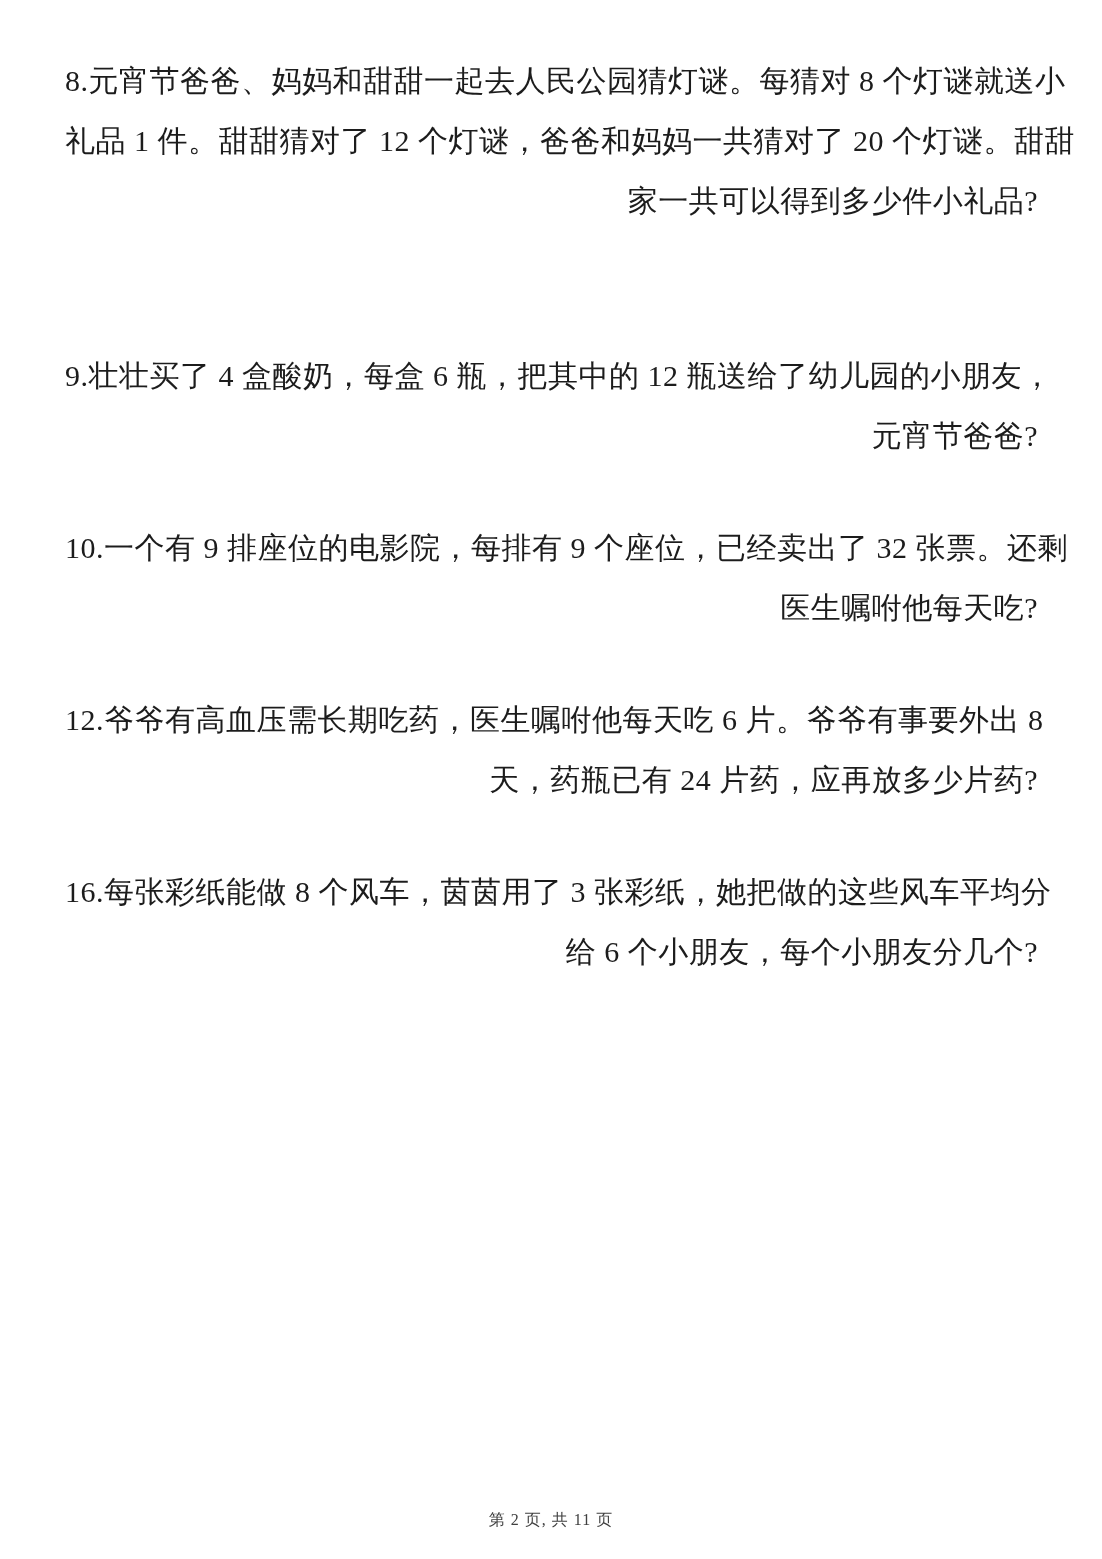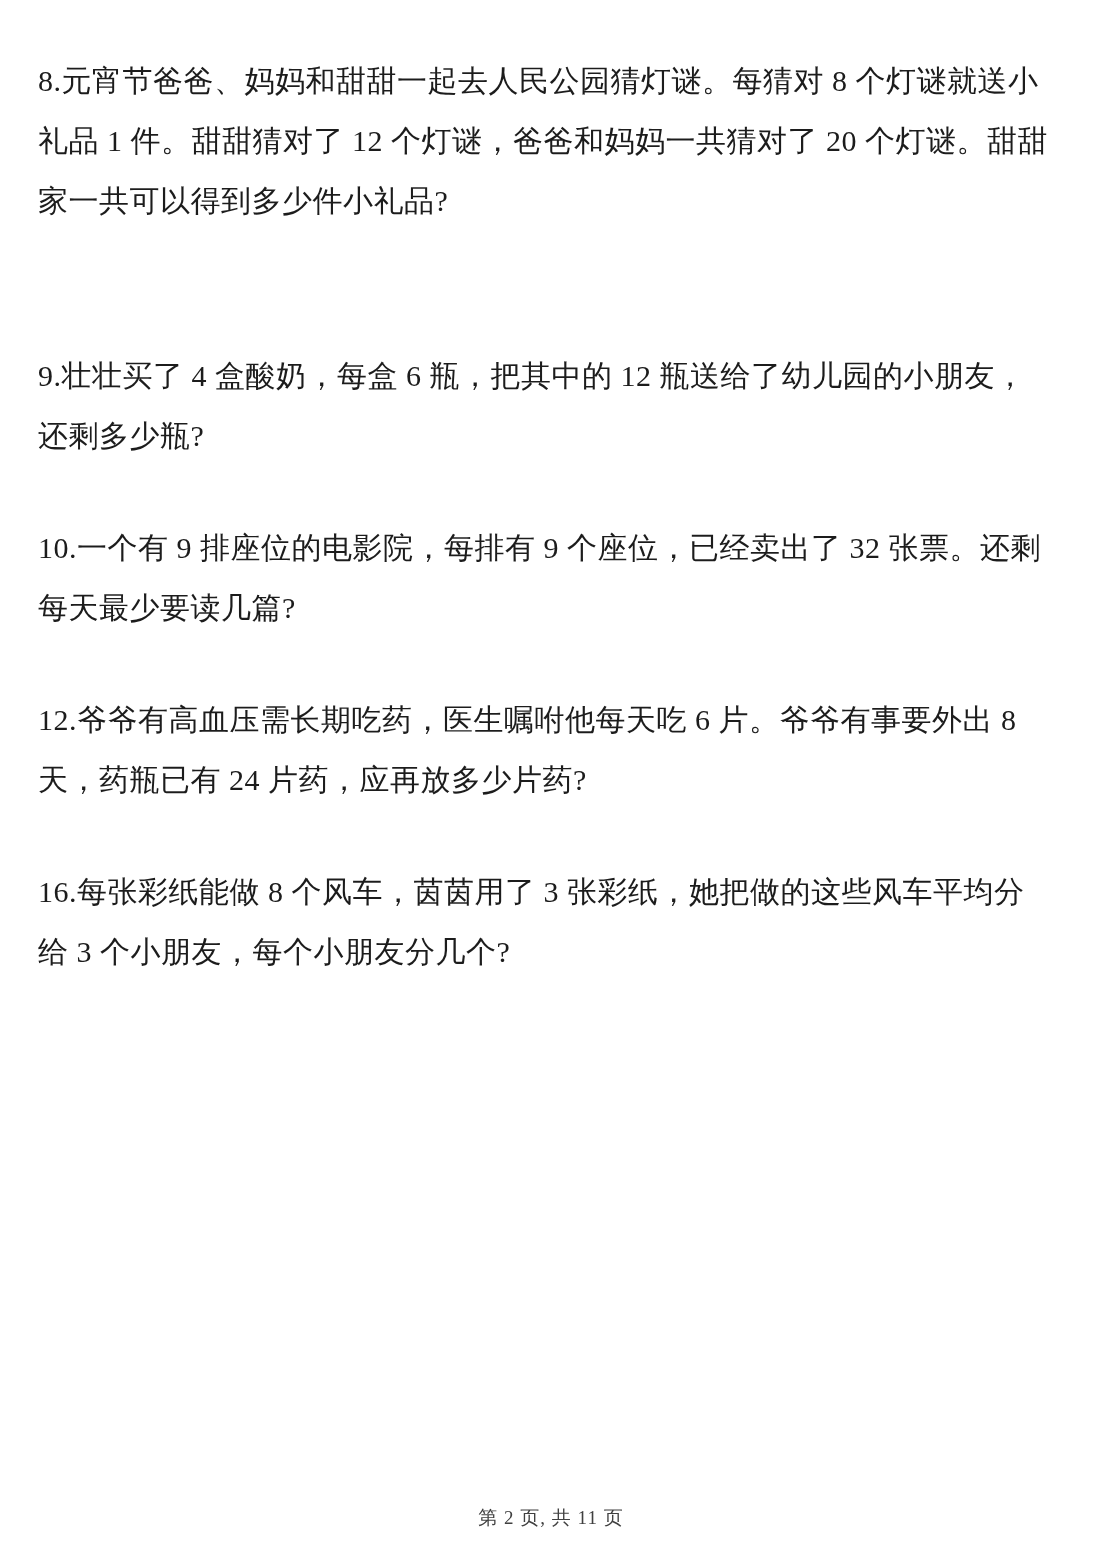--- a/index.html
+++ b/index.html
@@ -10,76 +10,77 @@
   .page {
     position: relative;
     width: 1102px;
     height: 1559px;
     background: #ffffff;
     overflow: hidden;
     font-family: "Liberation Serif", "DejaVu Serif", serif;
     color: #1c1c1c;
   }
   .content {
-    padding: 51px 64px 0 38px;
+    padding: 51px 64px 0 65px;
+    text-align: right;
   }
   .problem {
     margin: 0 0 52px 0;
   }
   .problem.extra-space {
     margin-bottom: 115px;
   }
   .line {
     font-size: 30px;
     line-height: 60px;
     height: 60px;
     white-space: nowrap;
     letter-spacing: 0.5px;
   }
   .footer {
     position: absolute;
     left: 0;
     bottom: 28px;
     width: 100%;
     text-align: center;
-    font-size: 19px;
+    font-size: 16px;
     letter-spacing: 1px;
     color: #404040;
   }
 </style>
 </head>
 <body>
 
 <div class="page">
   <div class="content">
 
     <div class="problem extra-space">
       <div class="line">8.元宵节爸爸、妈妈和甜甜一起去人民公园猜灯谜。每猜对 8 个灯谜就送小</div>
       <div class="line">礼品 1 件。甜甜猜对了 12 个灯谜，爸爸和妈妈一共猜对了 20 个灯谜。甜甜</div>
       <div class="line">家一共可以得到多少件小礼品?</div>
     </div>
 
     <div class="problem">
       <div class="line">9.壮壮买了 4 盒酸奶，每盒 6 瓶，把其中的 12 瓶送给了幼儿园的小朋友，</div>
-      <div class="line">还剩多少瓶?</div>
+      <div class="line">元宵节爸爸?</div>
     </div>
 
     <div class="problem">
       <div class="line">10.一个有 9 排座位的电影院，每排有 9 个座位，已经卖出了 32 张票。还剩</div>
-      <div class="line">每天最少要读几篇?</div>
+      <div class="line">医生嘱咐他每天吃?</div>
     </div>
 
 
     <div class="problem">
       <div class="line">12.爷爷有高血压需长期吃药，医生嘱咐他每天吃 6 片。爷爷有事要外出 8</div>
       <div class="line">天，药瓶已有 24 片药，应再放多少片药?</div>
     </div>
 
     <div class="problem">
       <div class="line">16.每张彩纸能做 8 个风车，茵茵用了 3 张彩纸，她把做的这些风车平均分</div>
-      <div class="line">给 3 个小朋友，每个小朋友分几个?</div>
+      <div class="line">给 6 个小朋友，每个小朋友分几个?</div>
     </div>
 
 
   </div>
 
   <div class="footer">第 2 页, 共 11 页</div>
 </div>
 
 </body></html>

